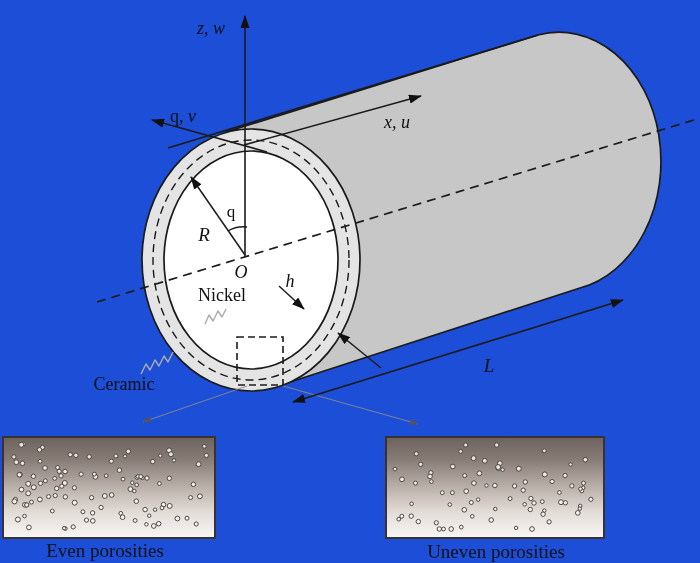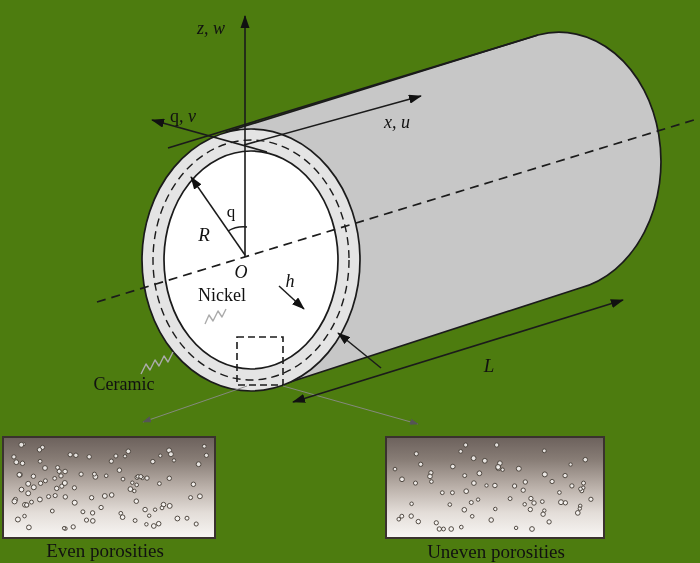--- a/index.html
+++ b/index.html
@@ -1,16 +1,16 @@
 <!DOCTYPE html>
 <html><head>
 <meta charset="utf-8">
 <style>
   html,body{margin:0;padding:0;background:#ffffff;}
-  #stage{position:relative;width:700px;height:563px;background:#4d7c0f;overflow:hidden;}
+  #stage{position:relative;width:700px;height:563px;background:#1d4ed8;overflow:hidden;}
   svg{display:block;}
   .t{font-family:"Liberation Serif","DejaVu Serif",serif;fill:#111111;}
   .it{font-style:italic;}
   .cap{font-size:19px;}
   .lab{font-size:18px;}
   .lab17{font-size:17px;}
   .lab19{font-size:19px;}
 </style>
 </head>
 <body>

